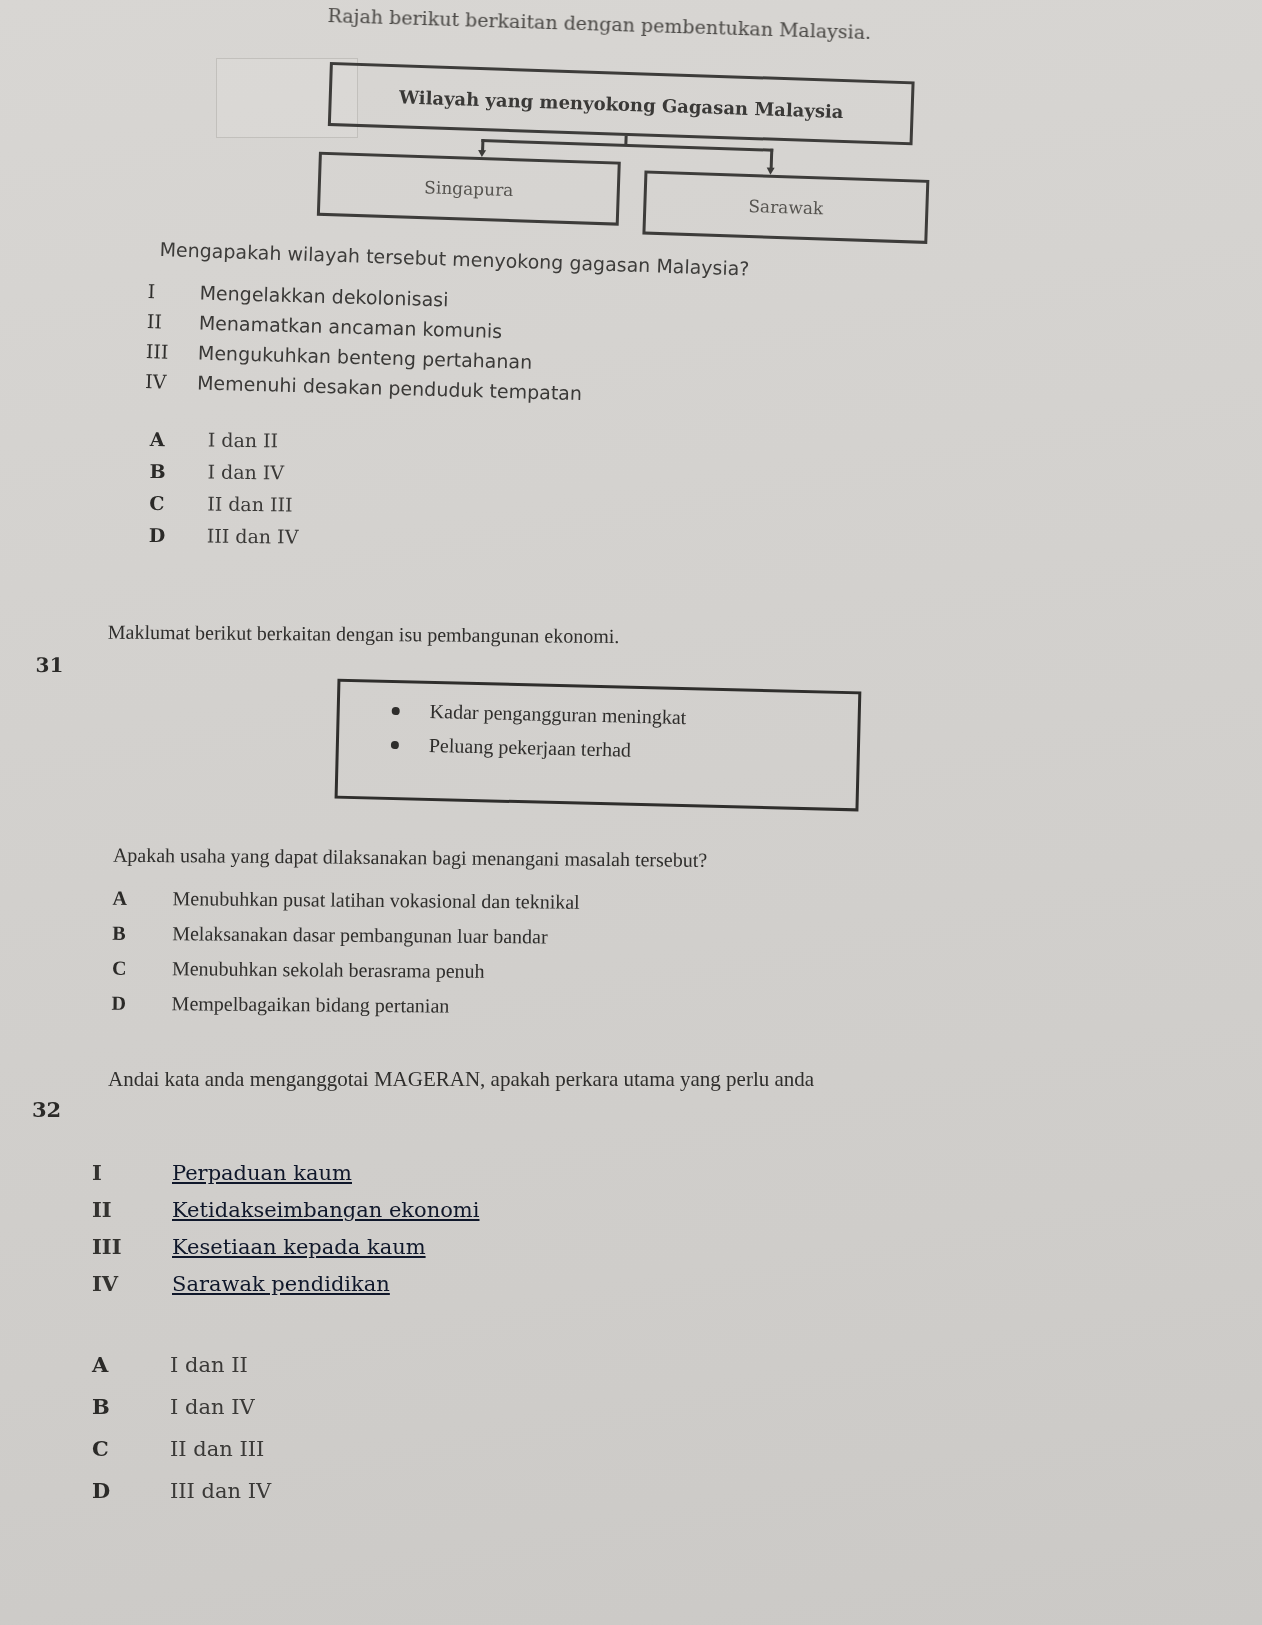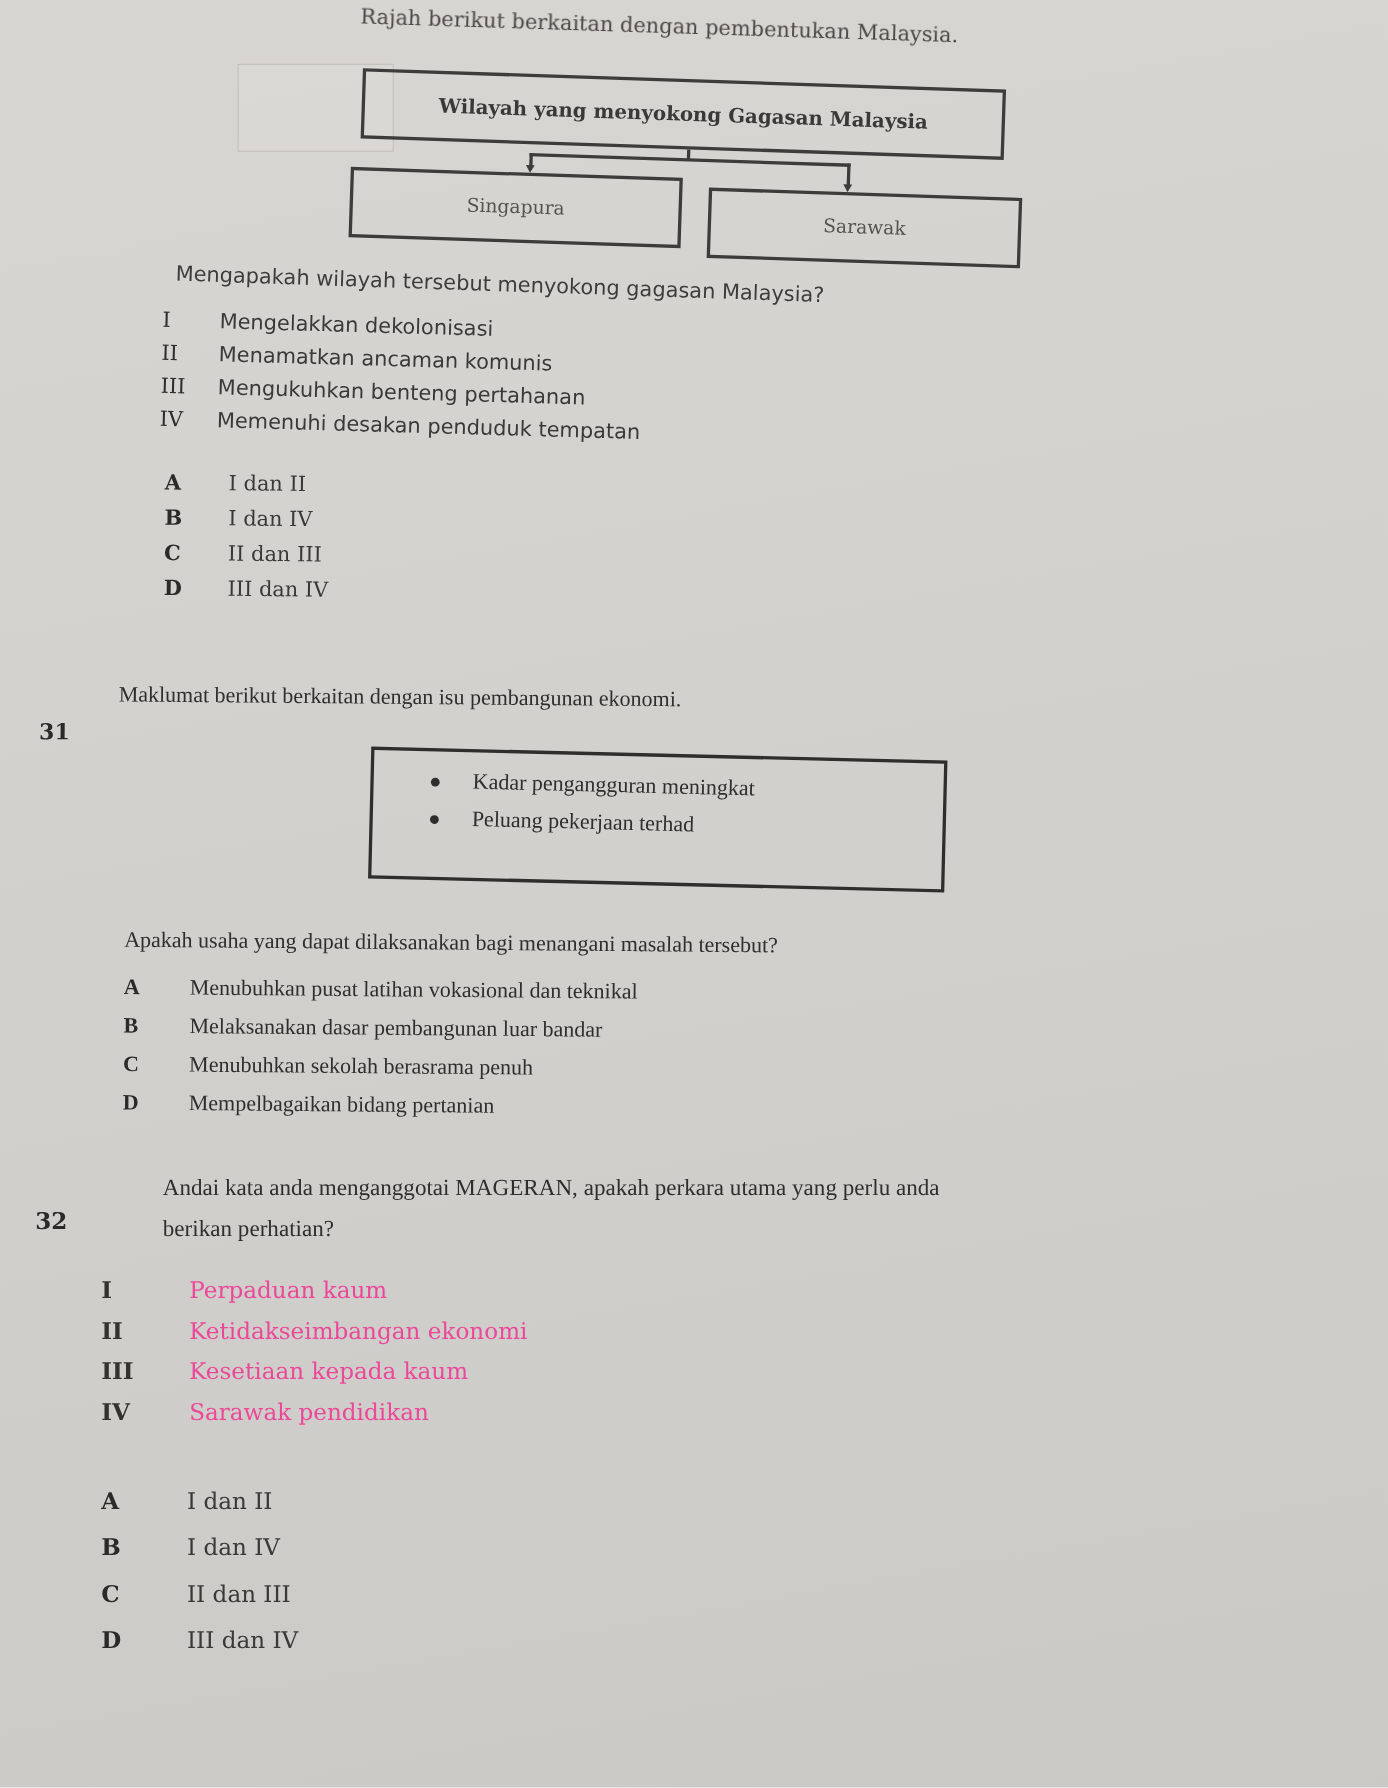--- a/index.html
+++ b/index.html
@@ -194,40 +194,40 @@
   
   .q32-stem-wrap {
     position: absolute;
     left: 108px; top: 1060px;
     width: 1110px;
     font-size: 21px;
     font-family: "Liberation Serif", "DejaVu Serif", serif;
     color: #2f2e2c;
     line-height: 38px;
     white-space: normal;
-    margin-left: 40px;
   }
   .stmt32-list {
     left: 92px; top: 1160px;
   }
   .stmt32-row {
     display: flex;
     align-items: baseline;
     height: 37px;
     font-size: 21px;
   }
   .stmt32-num {
     width: 80px;
     font-family: "DejaVu Serif", serif;
     font-weight: bold;
     color: #33322f;
   }
   .stmt32-text {
     font-family: "DejaVu Serif", serif;
-    color: #ec4899;
+    color: #0f172a;
+    text-decoration: underline;
   }
   .opt-list-32 {
     left: 92px; top: 1352px;
   }
   .opt32-row {
     display: flex;
     align-items: baseline;
     height: 42px;
     font-size: 21px;
     font-family: "DejaVu Serif", serif;
@@ -342,21 +342,20 @@
         <span class="opt31-letter">D</span>
         <span class="opt31-text">Mempelbagaikan bidang pertanian</span>
       </div>
     </div>
   </div>
 
   <div class="abs" style="left:0; top:0; width:1262px; height:1625px;">
     <span class="q-num" style="left:32px; top:1064px; font-size:21px;">32</span>
     <div class="q32-stem-wrap">
       <div>Andai kata anda menganggotai MAGERAN, apakah perkara utama yang perlu anda</div>
-      <div>berikan perhatian?</div>
     </div>
 
     <div class="abs stmt32-list">
       <div class="stmt32-row">
         <span class="stmt32-num">I</span>
         <span class="stmt32-text">Perpaduan kaum</span>
       </div>
       <div class="stmt32-row">
         <span class="stmt32-num">II</span>
         <span class="stmt32-text">Ketidakseimbangan ekonomi</span>

